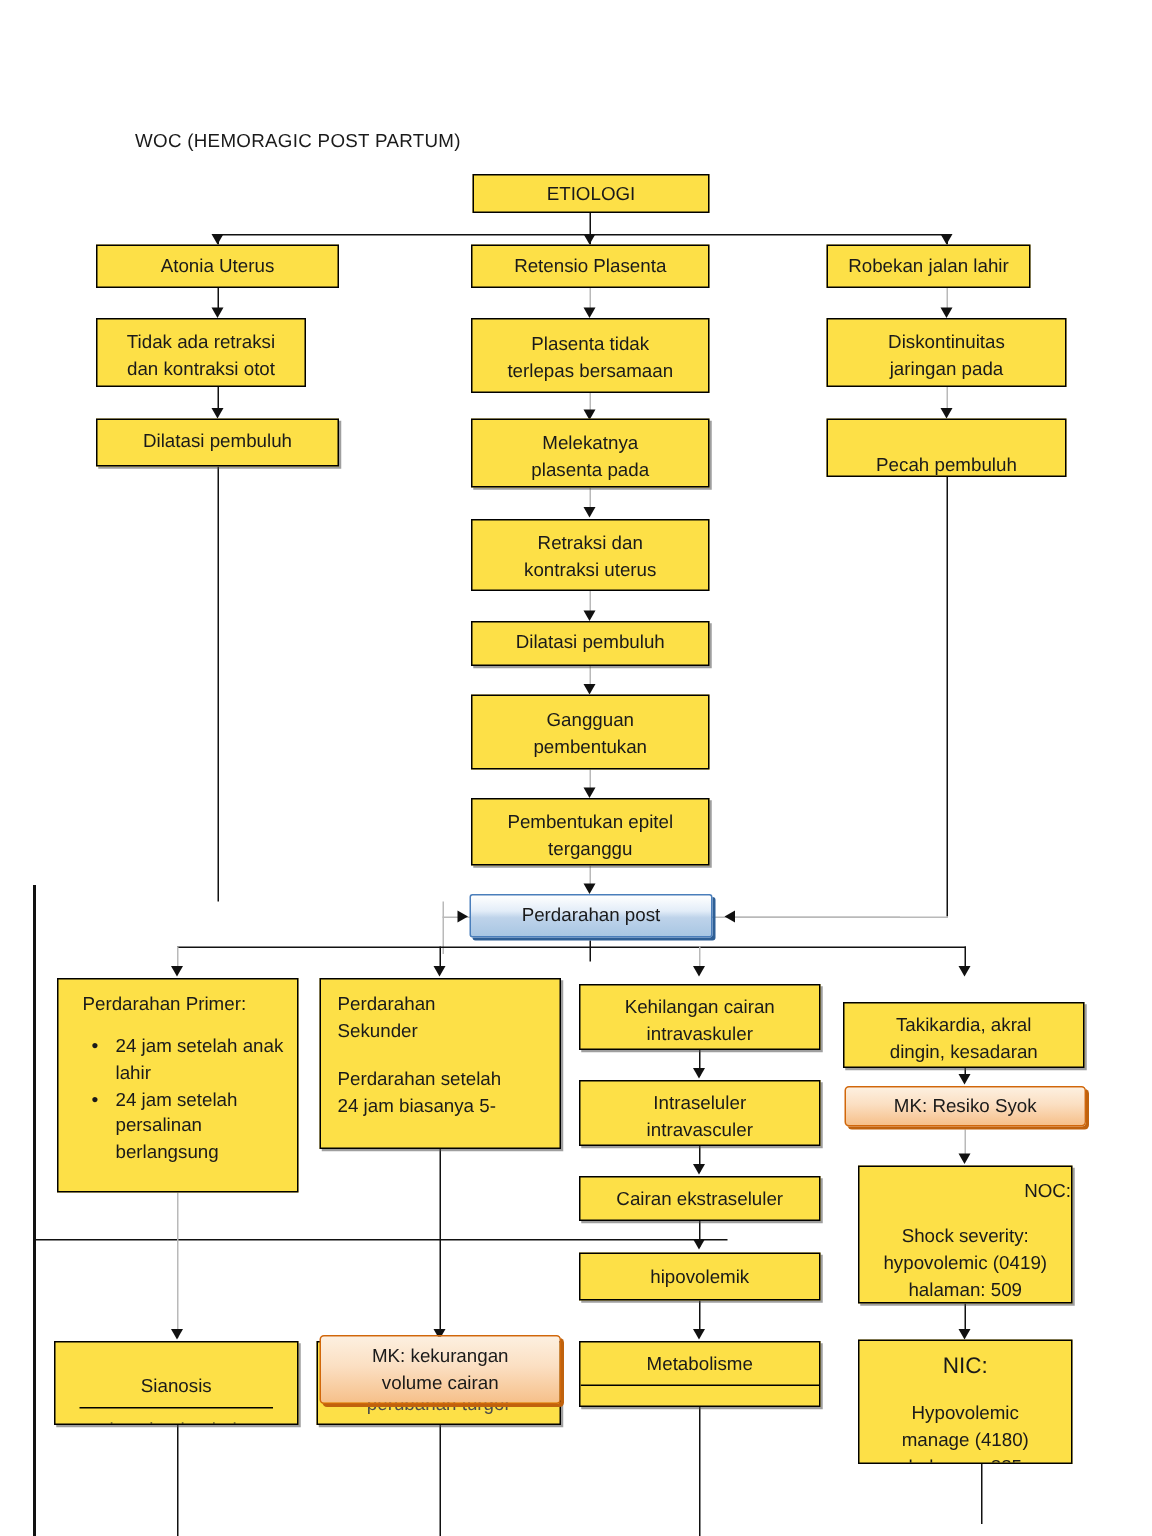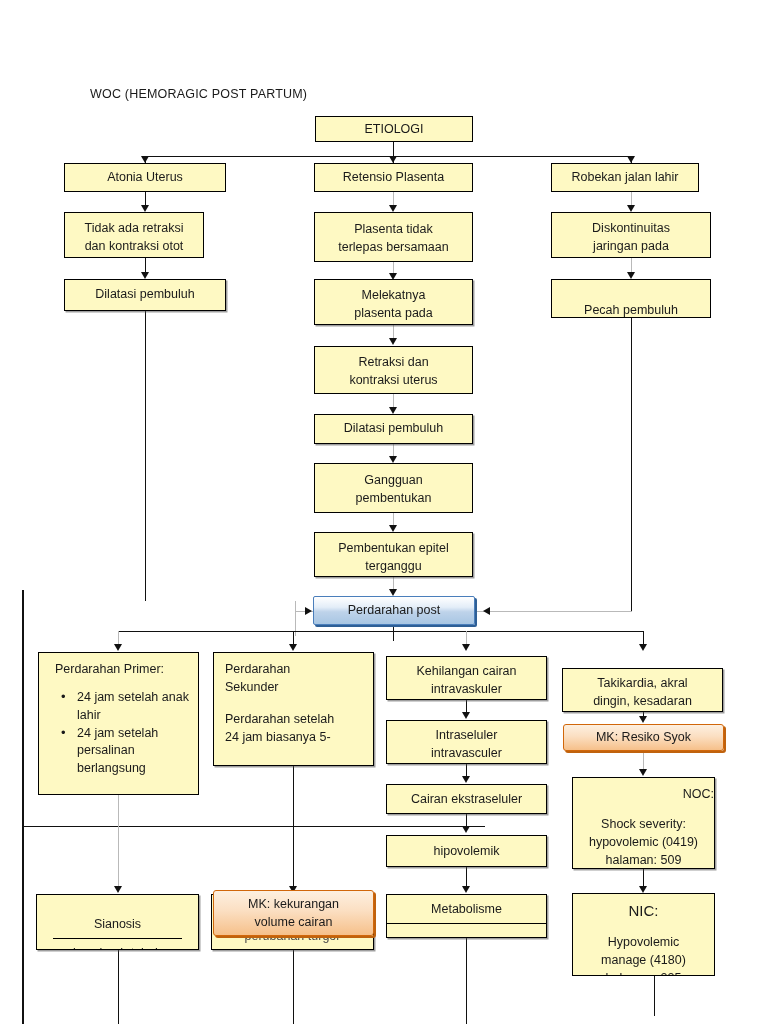--- a/index.html
+++ b/index.html
@@ -26,21 +26,21 @@
     color: #1a1a1a;
     letter-spacing: 0.2px;
     white-space: nowrap;
   }
 
   
   .box {
     position: absolute;
     box-sizing: border-box;
     border: 1px solid #000000;
-    background: #fef9c3;
+    background: #fde047;
     font-size: 12.5px;
     color: #1a1a1a;
     line-height: 1.45;
     text-align: center;
     display: flex;
     align-items: flex-start;
     justify-content: center;
     overflow: hidden;
     z-index: 5;
   }
@@ -151,21 +151,21 @@
   <div class="arrow-d" style="left:388.5px; top:156px;"></div>
   <div class="ln v" style="left:631px; top:156px; height:7px;"></div>
   <div class="arrow-d" style="left:626.5px; top:156px;"></div>
 
   <div class="box mid" style="left:64px; top:163px; width:162px; height:29px;">
     <span class="txt">Atonia Uterus</span>
   </div>
   <div class="box mid" style="left:314px; top:163px; width:159px; height:29px;">
     <span class="txt">Retensio Plasenta</span>
   </div>
-  <div class="box mid" style="left:551px; top:163px; width:148px; height:29px;">
+  <div class="box mid" style="left:551px; top:163px; width:136px; height:29px;">
     <span class="txt">Robekan jalan lahir</span>
   </div>
 
   <div class="ln v" style="left:145px; top:192px; height:15px;"></div>
   <div class="arrow-d" style="left:140.5px; top:205px;"></div>
   <div class="ln v grey" style="left:393px; top:192px; height:15px;"></div>
   <div class="arrow-d" style="left:388.5px; top:205px;"></div>
   <div class="ln v grey" style="left:631px; top:192px; height:15px;"></div>
   <div class="arrow-d" style="left:626.5px; top:205px;"></div>
 

